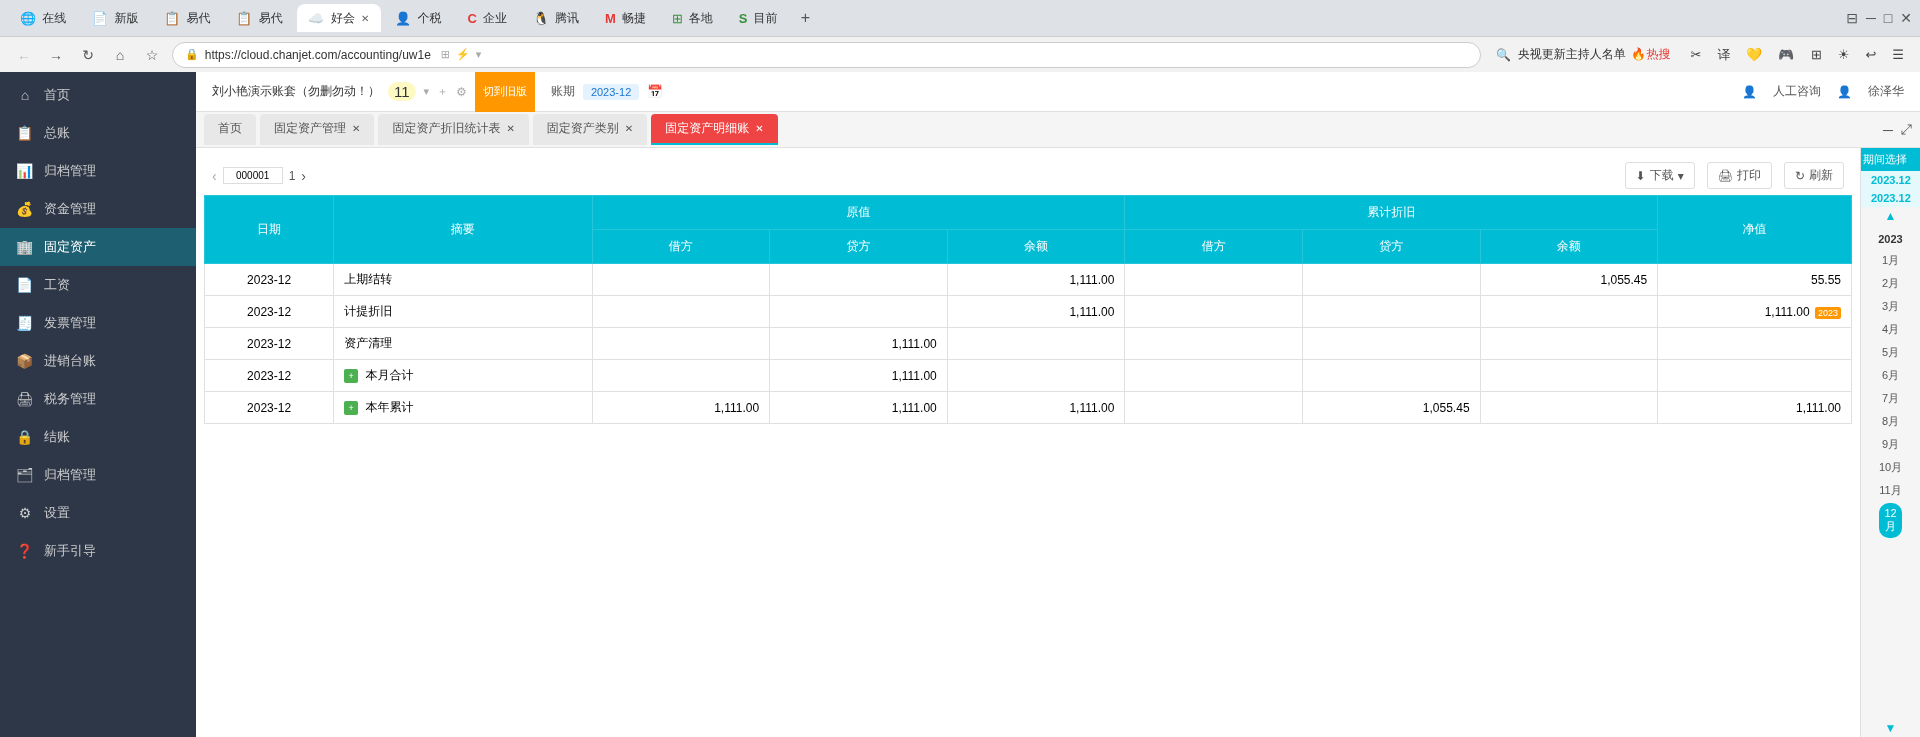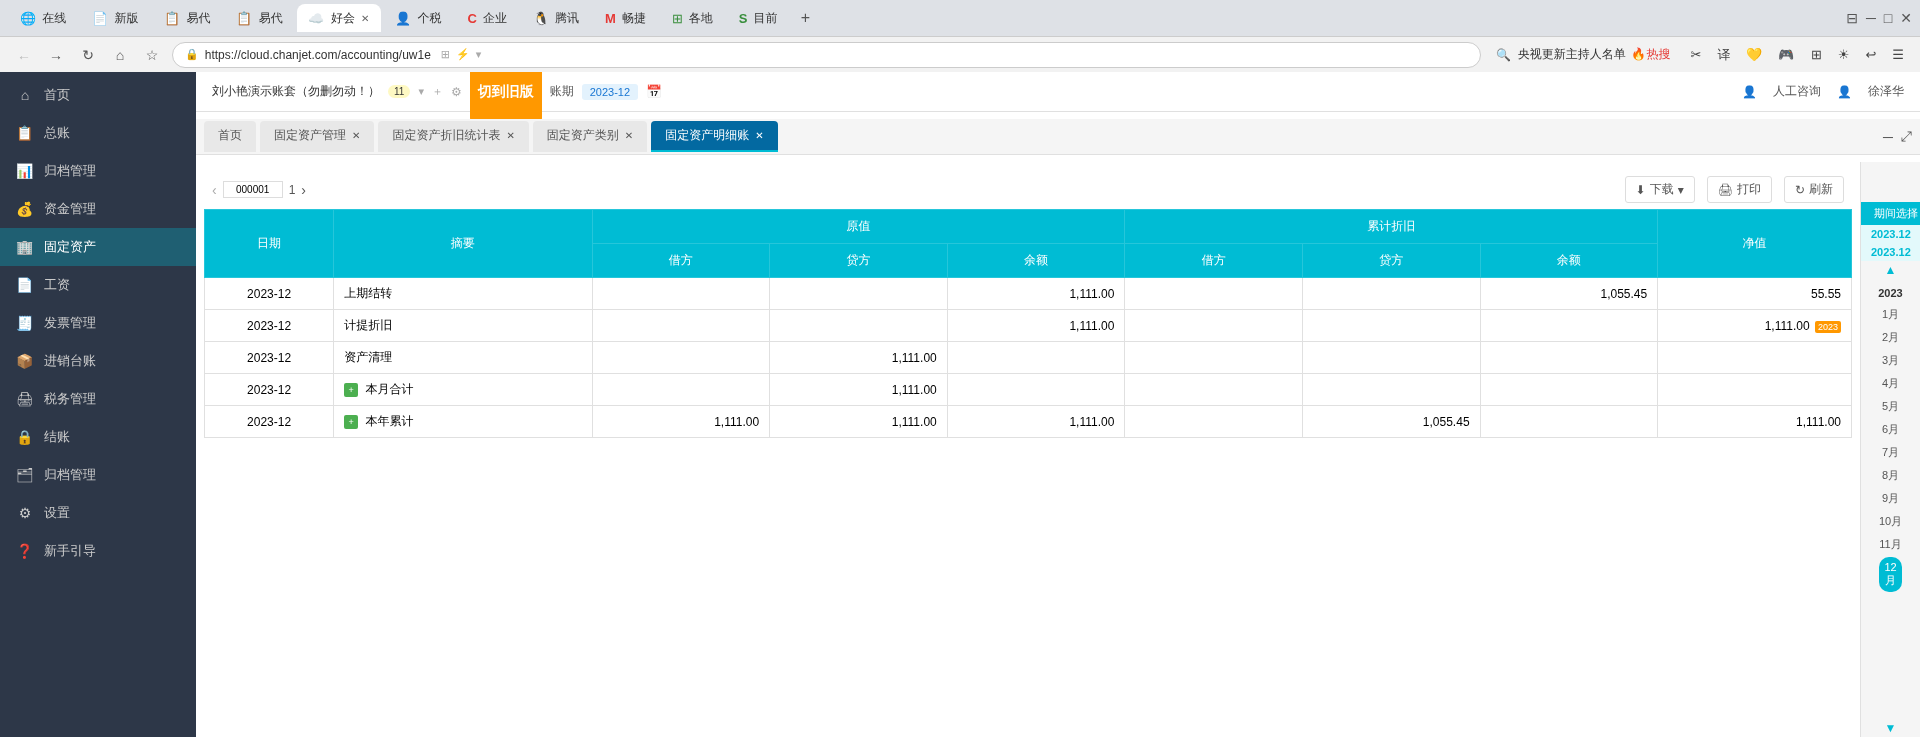--- a/index.html
+++ b/index.html
@@ -31,33 +31,33 @@
     .sidebar-logo { width: 32px; height: 32px; background: #fff; border-radius: 4px; display: flex; align-items: center; justify-content: center; }
     .sidebar-logo-inner { width: 20px; height: 20px; background: #00bcd4; border-radius: 2px; }
     .sidebar-title { font-size: 13px; color: #fff; font-weight: bold; line-height: 1.2; }
     .sidebar-subtitle { font-size: 10px; color: rgba(255,255,255,0.8); }
     .sidebar-nav { flex: 1; overflow-y: auto; padding: 4px 0; }
     .sidebar-item { display: flex; align-items: center; gap: 10px; padding: 10px 16px; cursor: pointer; color: #ccc; font-size: 13px; }
     .sidebar-item.active { background: rgba(0,188,212,0.3); color: #fff; }
     .sidebar-item-icon { width: 18px; height: 18px; display: flex; align-items: center; justify-content: center; font-size: 14px; }
 
     
-    .main-content { flex: 1; display: flex; flex-direction: column; overflow: hidden; gap: 7px; }
+    .main-content { flex: 1; display: flex; flex-direction: column; overflow: hidden; }
 
     
     .app-header { background: #fff; border-bottom: 1px solid #e0e0e0; padding: 0 16px; height: 40px; display: flex; align-items: center; justify-content: space-between; }
     .account-info { display: flex; align-items: center; gap: 8px; font-size: 12px; color: #333; }
     .header-actions { display: flex; align-items: center; gap: 16px; font-size: 12px; color: #555; }
     .period-badge { background: #e3f2fd; color: #1976d2; padding: 2px 8px; border-radius: 3px; font-size: 11px; }
-    .switch-btn { background: #ff9800; color: #fff; padding: 20px 8px; border-radius: 3px; font-size: 14px; cursor: pointer; border: none; font-weight: bold; }
+    .switch-btn { background: #ff9800; color: #fff; padding: 20px 8px; border-radius: 3px; font-size: 11px; cursor: pointer; border: none; }
 
     
     .tab-nav { display: flex; align-items: center; background: #f5f5f5; border-bottom: 1px solid #e0e0e0; padding: 0 8px; height: 36px; gap: 2px; }
     .page-tab { display: flex; align-items: center; padding: 6px 14px; font-size: 12px; cursor: pointer; color: #555; border-bottom: 2px solid transparent; gap: 6px; background: #e8e8e8; border-radius: 4px 4px 0 0; margin-right: 2px; }
-    .page-tab.active { background: #0369a1; color: #fff; border-bottom-color: #00bcd4; }
+    .page-tab.active { background: #ef4444; color: #fff; border-bottom-color: #00bcd4; }
     .page-tab-close { font-size: 10px; cursor: pointer; }
 
     
     .content-area { flex: 1; overflow: auto; position: relative; display: flex; }
     .content-main { flex: 1; padding: 8px; }
 
     
     .content-toolbar { display: flex; align-items: center; justify-content: space-between; padding: 6px 8px; background: #fff; }
     .pagination { display: flex; align-items: center; gap: 6px; }
     .page-input { width: 60px; border: 1px solid #ddd; padding: 2px 6px; font-size: 10px; text-align: center; }
@@ -67,21 +67,21 @@
     
     .fixed-table { width: 100%; border-collapse: collapse; font-size: 12px; }
     .fixed-table th { background: #00bcd4; color: #fff; padding: 8px 10px; text-align: center; border: 1px solid #26c6da; font-weight: normal; }
     .fixed-table td { padding: 7px 10px; border: 1px solid #e0e0e0; background: #fff; text-align: center; }
     .fixed-table td.text-left { text-align: left; }
     .fixed-table td.text-right { text-align: right; }
     .row-icon { display: inline-flex; width: 14px; height: 14px; background: #4caf50; border-radius: 2px; margin-right: 4px; align-items: center; justify-content: center; color: #fff; font-size: 9px; }
 
     
     .period-selector { width: 60px; background: #f5f5f5; border-left: 1px solid #e0e0e0; display: flex; flex-direction: column; flex-shrink: 0; }
-    .period-title { background: #00bcd4; color: #fff; text-align: right; padding: 4px 2px; font-size: 11px; writing-mode: horizontal-tb; margin-top: 40px; }
+    .period-title { background: #00bcd4; color: #fff; text-align: left; padding: 4px 2px; font-size: 11px; writing-mode: horizontal-tb; }
     .period-selected { background: #e3f9fb; color: #00bcd4; text-align: center; padding: 3px 10px; font-size: 11px; font-weight: bold; }
     .period-item { text-align: center; padding: 4px 2px; font-size: 11px; cursor: pointer; color: #555; }
     .period-item.active { background: #00bcd4; color: #fff; border-radius: 10px; margin: 1px 18px; }
     .period-list { flex: 1; overflow-y: auto; padding: 4px 0; }
     .scroll-up { text-align: center; padding: 2px; cursor: pointer; color: #00bcd4; }
     .scroll-down { text-align: center; padding: 2px; cursor: pointer; color: #00bcd4; }
 
     
     .year-badge { display: inline-flex; background: #ff9800; color: #fff; font-size: 9px; padding: 1px 3px; border-radius: 2px; margin-left: 2px; }
   </style>
@@ -233,26 +233,26 @@
         <span>新手引导</span>
       </div>
     </div>
   </div>
 
   <div class="main-content">
 
     <div class="app-header">
       <div class="account-info">
         <span>刘小艳演示账套（勿删勿动！）</span>
-        <span style="background:#fef9c3;border-radius:10px;padding:1px 6px;font-size:10px;">11</span>
+        <span style="background:#fef9c3;border-radius:10px;padding:1px 6px;font-size:15px;">11</span>
         <span style="color:#aaa;font-size:11px;">▾</span>
         <span style="color:#aaa;font-size:11px;">＋</span>
         <span style="color:#aaa;font-size:12px;">⚙</span>
         <button class="switch-btn">切到旧版</button>
-        <span style="color:#555;">账期</span>
+        <span style="color:#555;margin-left:8px;">账期</span>
         <span class="period-badge">2023-12</span>
         <span style="font-size:13px;color:#aaa;">📅</span>
       </div>
       <div class="header-actions">
         <span style="color:#aaa;">👤</span>
         <span>人工咨询</span>
         <span style="color:#aaa;">👤</span>
         <span>徐泽华</span>
       </div>
     </div>

